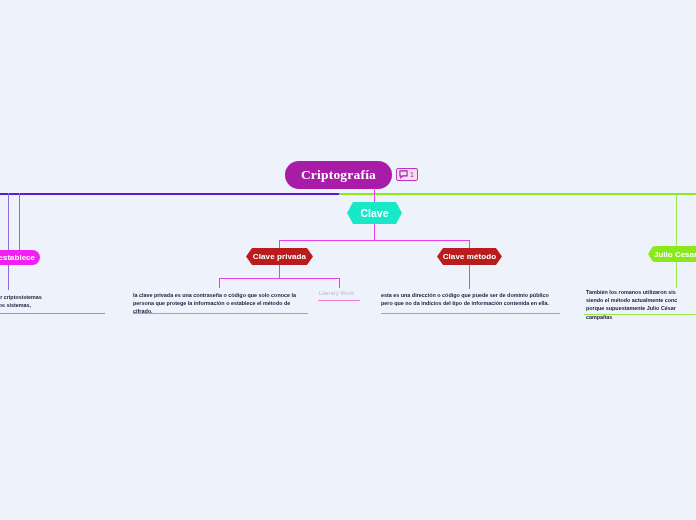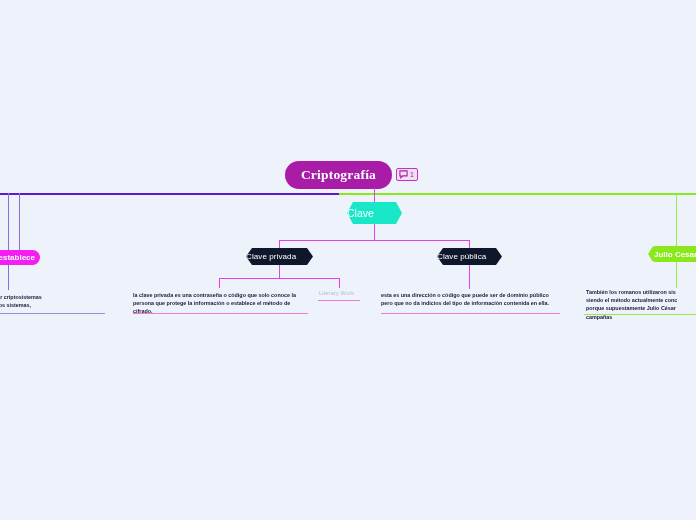--- a/index.html
+++ b/index.html
@@ -87,36 +87,36 @@
   .hline { position: absolute; height: 1.4px; }
   .c-magenta { background: #e83ee8; }
   .c-purple  { background: #8a6be0; }
   .c-green   { background: #9ce84a; }
 
   
   .hex {
     position: absolute;
     display: flex;
     align-items: center;
-    justify-content: flex-start;
+    justify-content: center;
     color: #ffffff;
-    font-weight: 400;
+    font-weight: 700;
     box-sizing: border-box;
     clip-path: polygon(6px 0, calc(100% - 6px) 0, 100% 50%, calc(100% - 6px) 100%, 6px 100%, 0 50%);
   }
   .hex-clave {
     left: 347px;
     top: 202px;
     width: 55px;
     height: 22px;
     background: #18e8c8;
     font-size: 10.5px;
   }
   .hex-green {
-    background: #0f172a;
+    background: #b91c1c;
     height: 17px;
     font-size: 8px;
     letter-spacing: .1px;
   }
   .hex-privada { left: 246px; top: 248px; width: 67px; }
   .hex-publica { left: 437px; top: 248px; width: 65px; }
 
   
   .pill {
     position: absolute;
@@ -219,21 +219,21 @@
 
   <div class="hex hex-clave">
     <span>Clave</span>
   </div>
 
   <div class="hex hex-green hex-privada">
     <span>Clave privada</span>
   </div>
 
   <div class="hex hex-green hex-publica">
-    <span>Clave pública</span>
+    <span>Clave método</span>
   </div>
 
   <div class="txt-block txt-privada">la clave privada es una contraseña o código que solo conoce la persona que protege la información o establece el método de cifrado.</div>
   <div class="underline u-pink" style="left:133px; top:313px; width:175px;"></div>
 
   <div class="txt-block txt-publica">esta es una dirección o código que puede ser de dominio público pero que no da indicios del tipo de información contenida en ella.</div>
   <div class="underline u-pink" style="left:381px; top:313px; width:179px;"></div>
 
   <div class="placeholder">Literary Work</div>
   <div class="underline u-pink" style="left:318px; top:300px; width:42px;"></div>

